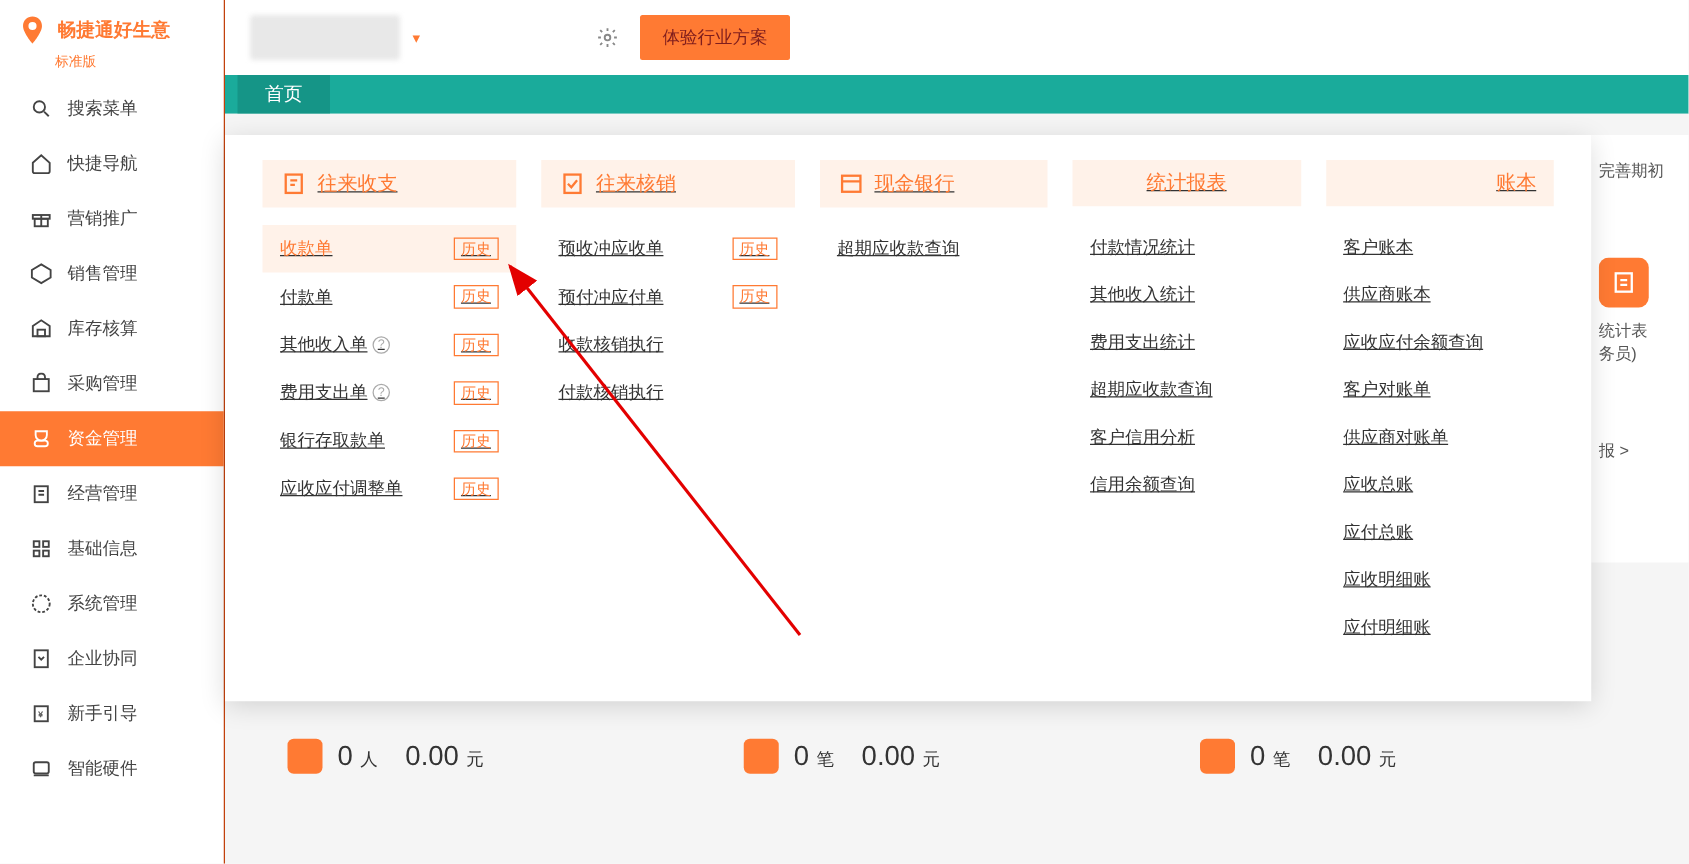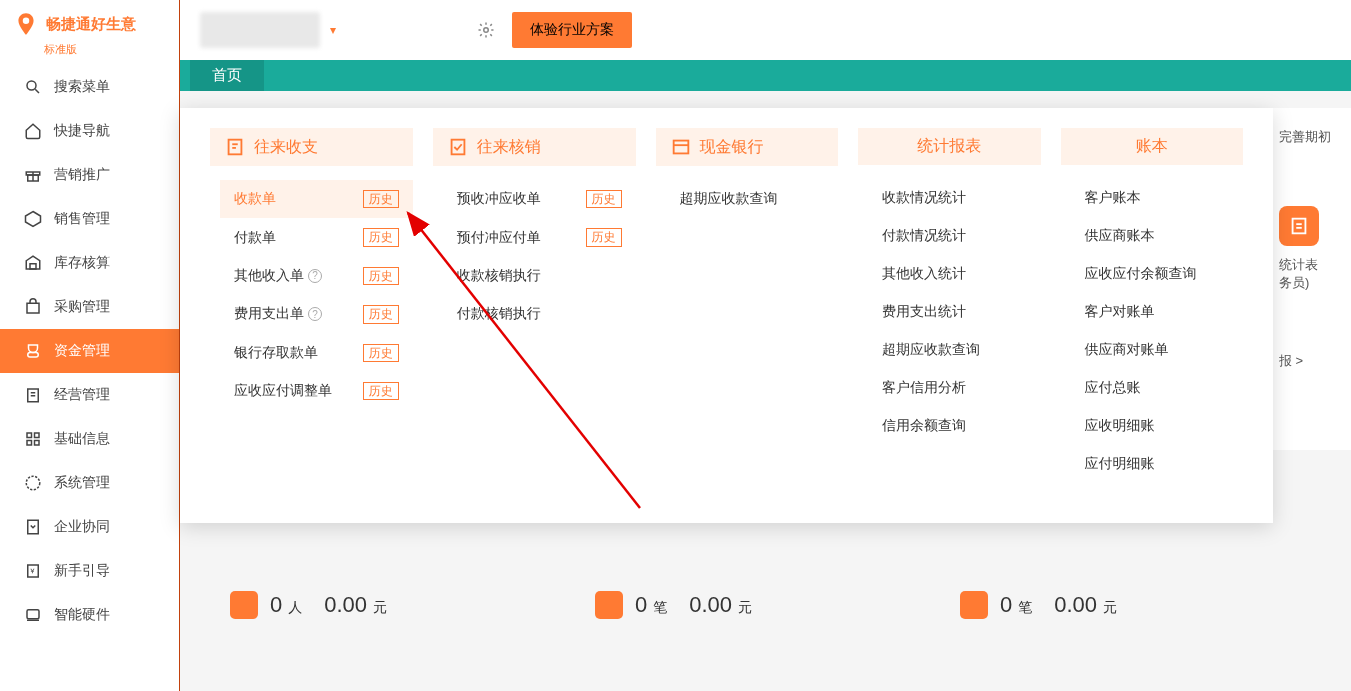--- a/index.html
+++ b/index.html
@@ -17,41 +17,41 @@
     .nav-item.active { background: #ff7a33; color: #fff; }
     .nav-icon { width: 18px; height: 18px; display: inline-flex; align-items: center; justify-content: center; flex-shrink: 0; }
 
     
     .main { flex: 1; display: flex; flex-direction: column; position: relative; overflow: hidden; }
     .header { height: 60px; background: #fff; display: flex; align-items: center; padding: 0 20px; gap: 12px; }
     .header-select { display: flex; align-items: center; gap: 10px; cursor: pointer; min-width: 260px; }
     .header-select-img { width: 120px; height: 36px; background: #e8e8e8; border-radius: 3px; filter: blur(2px); }
     .chevron { color: #ff7a33; font-size: 12px; }
     .gear-btn { width: 28px; height: 28px; display: flex; align-items: center; justify-content: center; color: #888; cursor: pointer; }
-    .primary-btn { background: #ff7a33; color: #000000; border: none; padding: 9px 18px; font-size: 14px; cursor: pointer; border-radius: 2px; }
+    .primary-btn { background: #ff7a33; color: #7f1d1d; border: none; padding: 9px 18px; font-size: 14px; cursor: pointer; border-radius: 2px; }
 
     .tab-bar { height: 31px; background: #1aab9b; display: flex; align-items: center; padding: 0 10px; }
     .tab { padding: 0 22px; height: 100%; display: flex; align-items: center; color: #fff; font-size: 15px; background: #159587; }
 
     .content { flex: 1; background: #f5f5f5; position: relative; padding: 20px; }
     .content-row { display: flex; gap: 24px; padding: 0 30px 20px 30px; margin-top: 480px; }
     .stat-block { display: flex; align-items: center; gap: 12px; flex: 1; }
     .stat-icon { width: 28px; height: 28px; background: #ff7a33; border-radius: 5px; }
     .stat-text { font-size: 18px; color: #333; display: flex; align-items: baseline; gap: 6px; }
     .stat-num { font-size: 22px; }
     .stat-unit { font-size: 14px; }
 
     
-    .flyout { position: absolute; left: 180px; top: 108px; right: 78px; background: #fff; box-shadow: 0 4px 20px rgba(0,0,0,.15); padding: 20px 30px 40px 30px; z-index: 10; display: flex; gap: 20px; }
+    .flyout { position: absolute; left: 180px; top: 108px; right: 78px; background: #fff; box-shadow: 0 4px 20px rgba(0,0,0,.15); padding: 20px 30px 40px 30px; z-index: 10; display: flex; gap: 20px; text-decoration: underline; }
     .flyout-col { flex: 1; min-width: 0; }
     .flyout-col.narrow { flex: 0.9; }
     .col-header { display: flex; align-items: center; gap: 8px; padding: 8px 14px; margin-bottom: 14px; color: #ff7a33; font-size: 16px; }
     .col-header.bg { background: #fff2e9; }
     .col-header-icon { width: 22px; height: 22px; display: inline-flex; }
-    .menu-row { display: flex; align-items: center; justify-content: space-between; padding: 10px 14px; cursor: pointer; font-size: 14px; color: #333; margin-left: 10px; }
+    .menu-row { display: flex; align-items: center; justify-content: space-between; padding: 10px 14px; cursor: pointer; font-size: 14px; color: #333; }
     .menu-row.highlight { background: #fff2e9; color: #ff7a33; }
     .menu-label { flex: 1; display: flex; align-items: center; gap: 4px; }
     .help-circ { display: inline-flex; width: 14px; height: 14px; border: 1px solid #aaa; border-radius: 50%; font-size: 10px; align-items: center; justify-content: center; color: #aaa; }
     .tag-history { border: 1px solid #ff7a33; color: #ff7a33; font-size: 12px; padding: 1px 5px; line-height: 1.2; }
 
     
     .right-edge { position: absolute; right: 0; top: 108px; width: 78px; background: #fff; padding: 20px 6px; font-size: 13px; color: #555; z-index: 5; }
     .edge-item { margin-bottom: 60px; white-space: nowrap; overflow: hidden; }
     .edge-icon { width: 40px; height: 40px; background: #ff7a33; border-radius: 8px; margin-bottom: 10px; display: flex; align-items: center; justify-content: center; color: #fff; font-size: 20px; }
 
@@ -349,60 +349,60 @@
       <div class="menu-row">
         <span class="menu-label">超期应收款查询</span>
       </div>
     </div>
 
     <div class="flyout-col narrow">
       <div class="col-header bg" style="justify-content:center">
         <span>统计报表</span>
       </div>
       <div class="menu-row">
-          <span class="menu-label">收款情况统计</span>
-        </div>
-      <div class="menu-row">
           <span class="menu-label">付款情况统计</span>
         </div>
       <div class="menu-row">
           <span class="menu-label">其他收入统计</span>
         </div>
       <div class="menu-row">
           <span class="menu-label">费用支出统计</span>
         </div>
       <div class="menu-row">
           <span class="menu-label">超期应收款查询</span>
         </div>
       <div class="menu-row">
           <span class="menu-label">客户信用分析</span>
         </div>
       <div class="menu-row">
           <span class="menu-label">信用余额查询</span>
         </div>
     </div>
 
     <div class="flyout-col narrow">
-      <div class="col-header bg" style="justify-content:center">
+      <div class="col-header bg" style="justify-content:flex-end">
         <span>账本</span>
       </div>
       <div class="menu-row">
           <span class="menu-label">客户账本</span>
         </div>
       <div class="menu-row">
           <span class="menu-label">供应商账本</span>
         </div>
       <div class="menu-row">
           <span class="menu-label">应收应付余额查询</span>
         </div>
       <div class="menu-row">
           <span class="menu-label">客户对账单</span>
         </div>
       <div class="menu-row">
           <span class="menu-label">供应商对账单</span>
+        </div>
+      <div class="menu-row">
+          <span class="menu-label">应收总账</span>
         </div>
       <div class="menu-row">
           <span class="menu-label">应付总账</span>
         </div>
       <div class="menu-row">
           <span class="menu-label">应收明细账</span>
         </div>
       <div class="menu-row">
           <span class="menu-label">应付明细账</span>
         </div>

